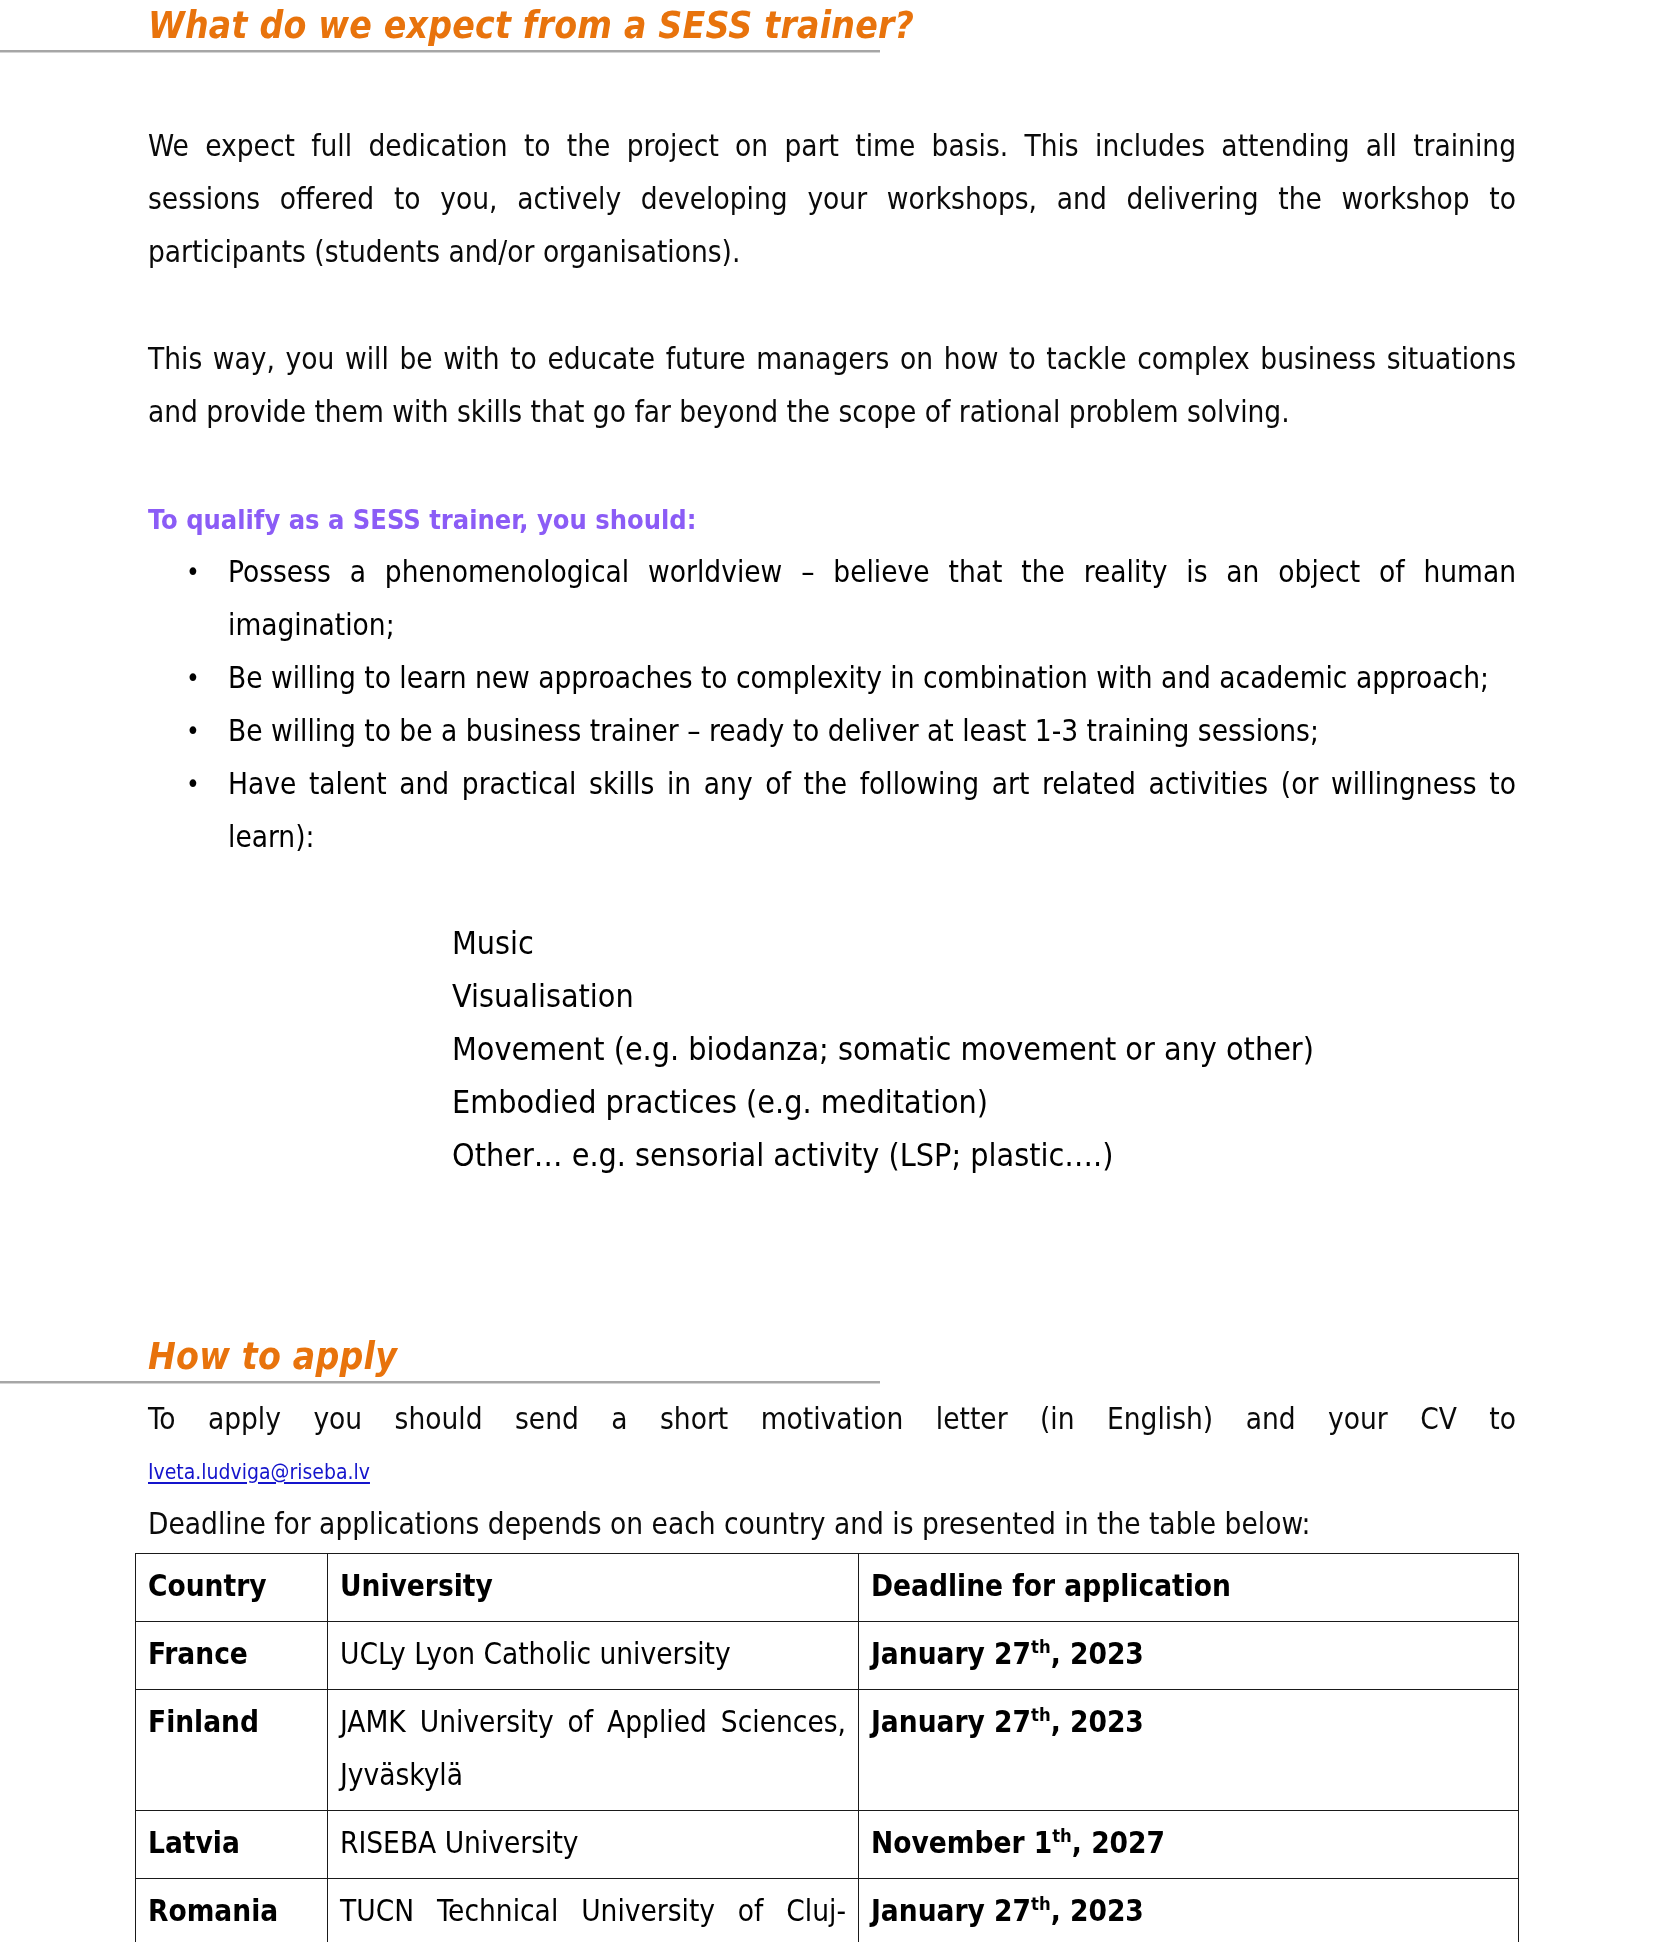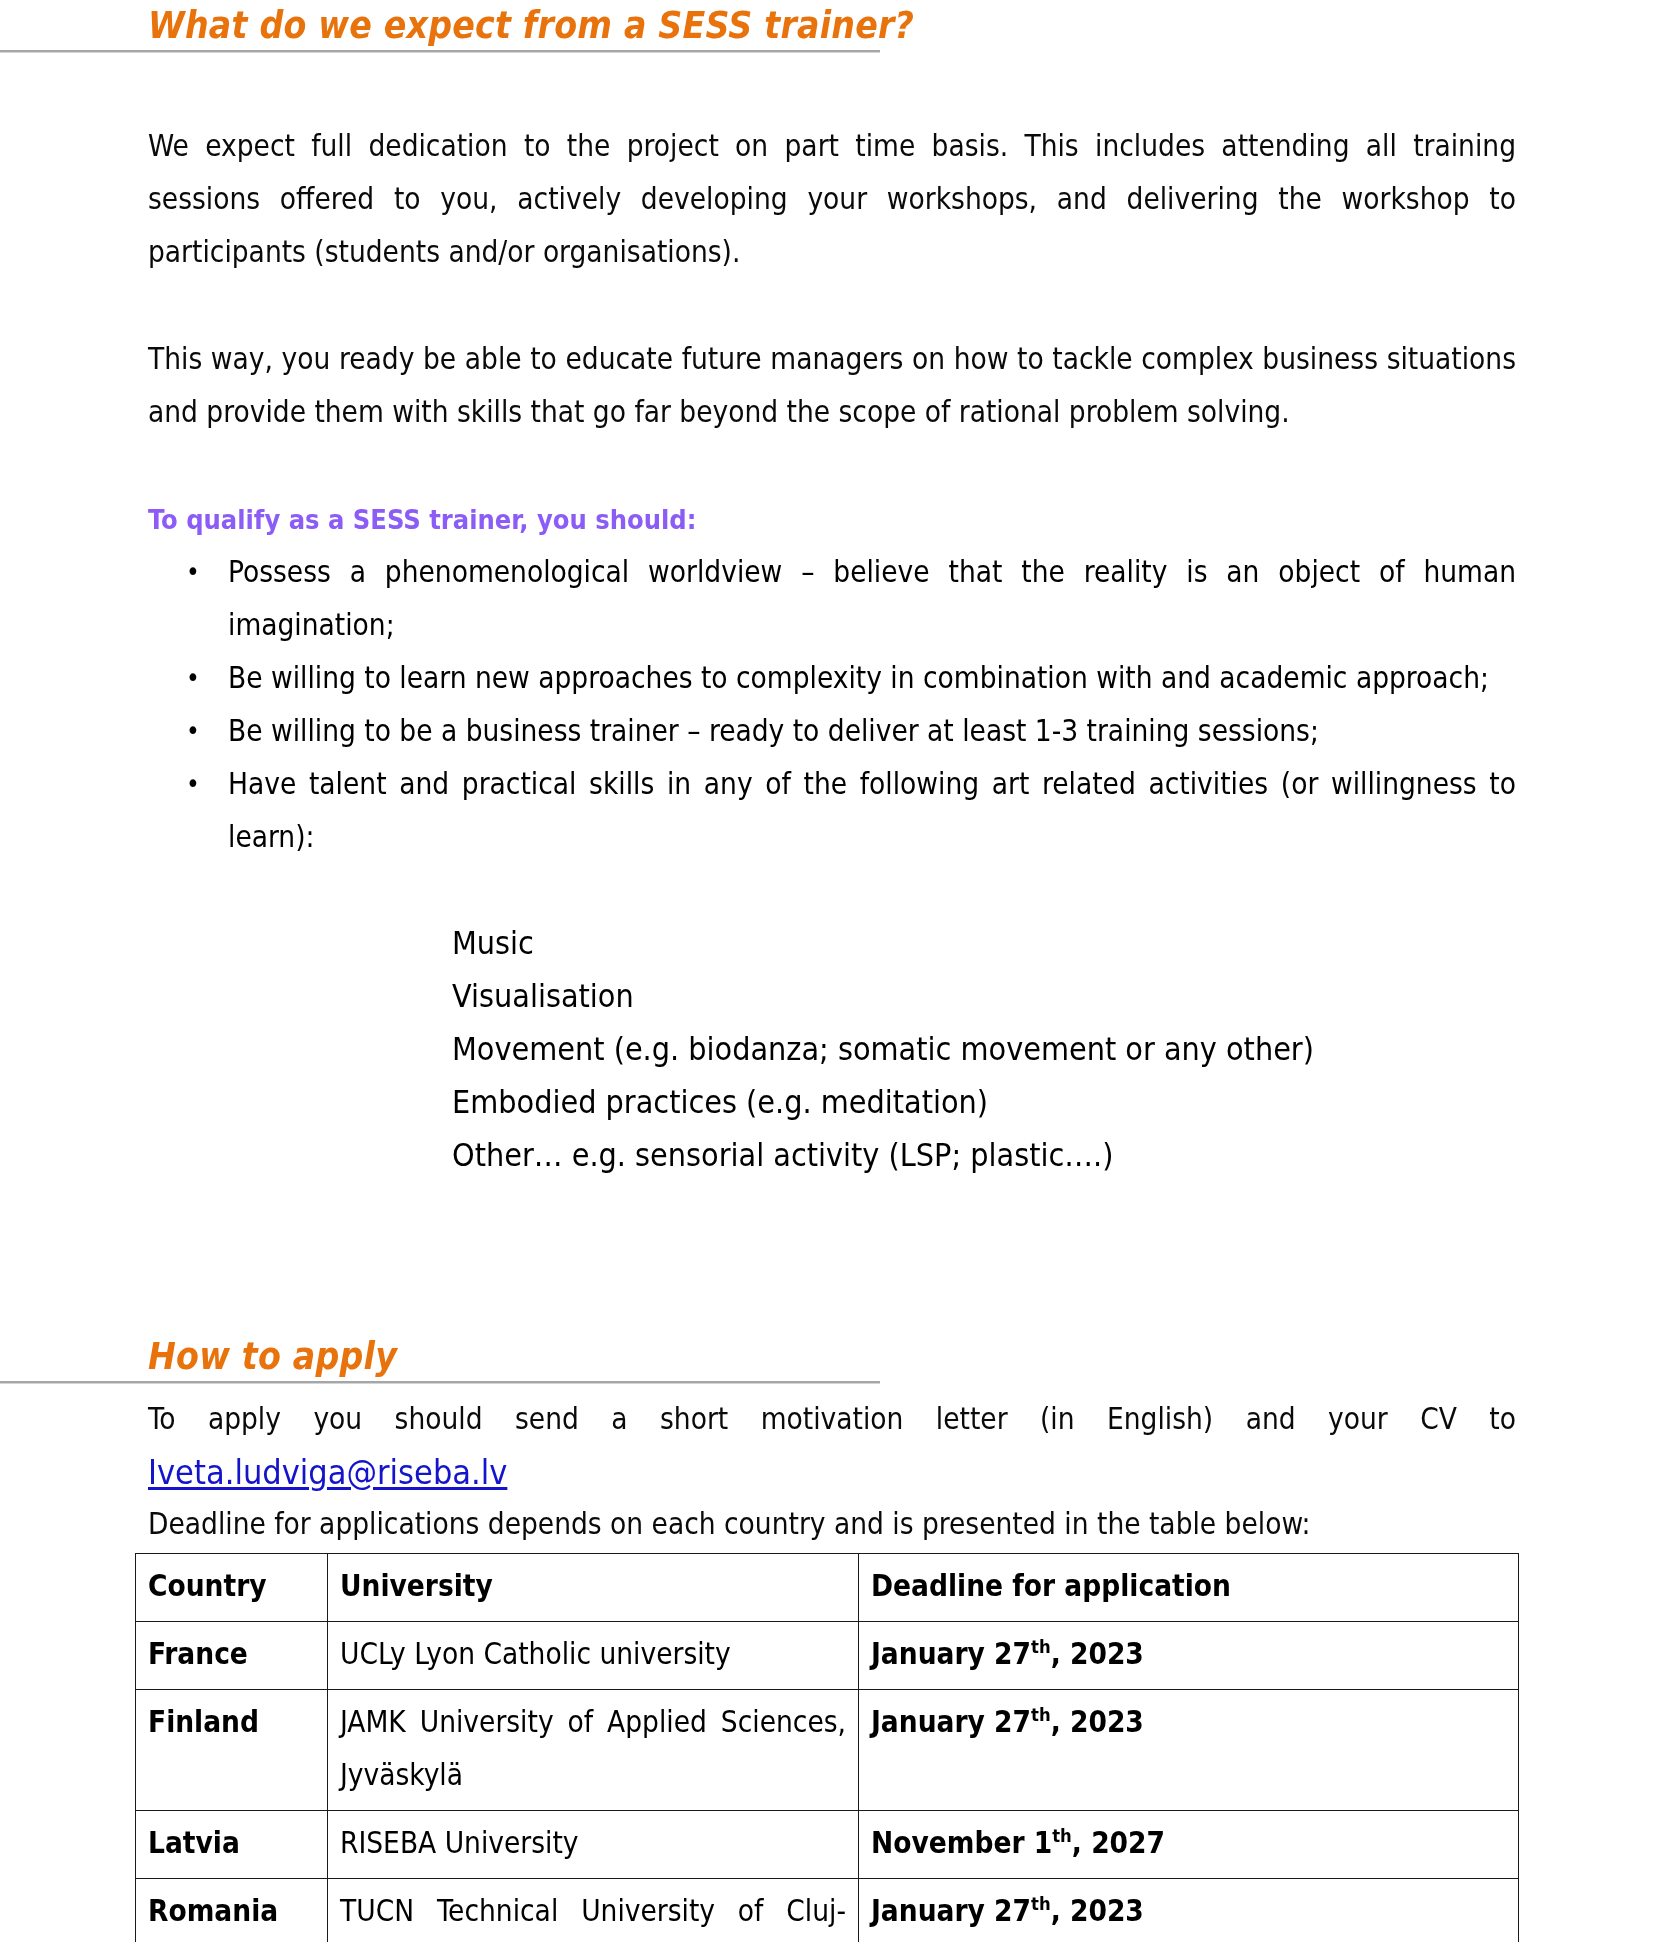--- a/index.html
+++ b/index.html
@@ -97,21 +97,21 @@
   }
   .sub-item {
     font-size: 32px;
     line-height: 53px;
     white-space: nowrap;
   }
 
   
   .mail-link {
     position: absolute;
-    font-size: 34px;
+    font-size: 21px;
     line-height: 53px;
     color: #1414CC;
     text-decoration: underline;
     text-underline-offset: 3px;
     cursor: pointer;
   }
 
   
   .deadline-table {
     position: absolute;
@@ -160,21 +160,21 @@
 
 <div class="page">
 
   <div class="heading-block" style="position:absolute; left:0px; top:4px; width:880px;">
     <div class="heading-text" style="padding-left:148px;">What do we expect from a SESS trainer?</div>
     <div class="heading-rule" style="margin-top:3px;"></div>
   </div>
 
   <div class="para" style="left:148px; top:120px; width:1368px;">We expect full dedication to the project on part time basis. This includes attending all training sessions offered to you, actively developing your workshops, and delivering the workshop to participants (students and/or organisations).</div>
 
-  <div class="para" style="left:148px; top:333px; width:1368px;">This way, you ready be able to educate future managers on how to tackle complex business situations and provide them with skills that go far beyond the scope of rational problem solving.</div>
+  <div class="para" style="left:148px; top:333px; width:1368px;">This way, you will be with to educate future managers on how to tackle complex business situations and provide them with skills that go far beyond the scope of rational problem solving.</div>
 
   <div class="bold-lead" style="left:148px; top:493px; width:1368px;">To qualify as a SESS trainer, you should:</div>
 
   <ul class="bullet-list" style="left:148px; top:546px; width:1368px;">
     <li class="bullet-item">
       <span class="dot">•</span>
       <span>Possess a phenomenological worldview – believe that the reality is an object of human imagination;</span>
     </li>
     <li class="bullet-item">
       <span class="dot">•</span>

